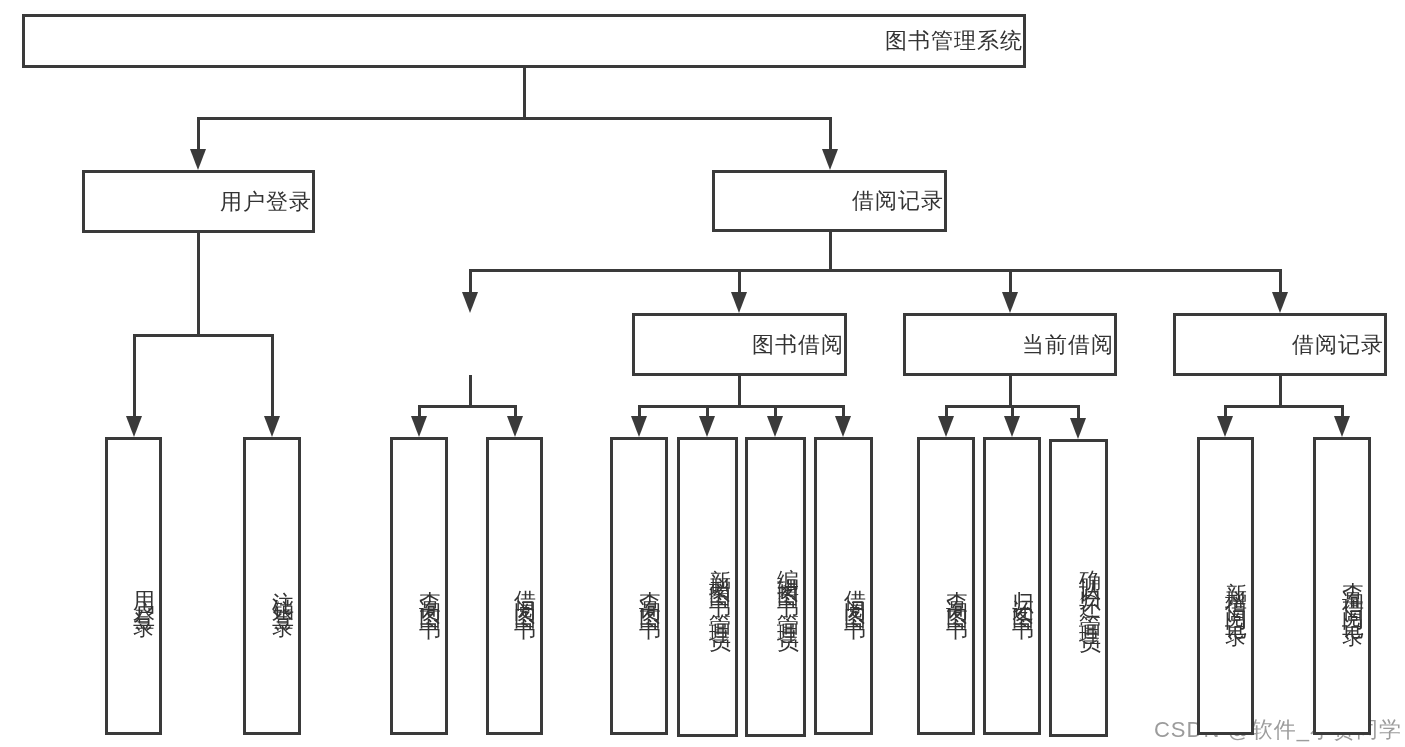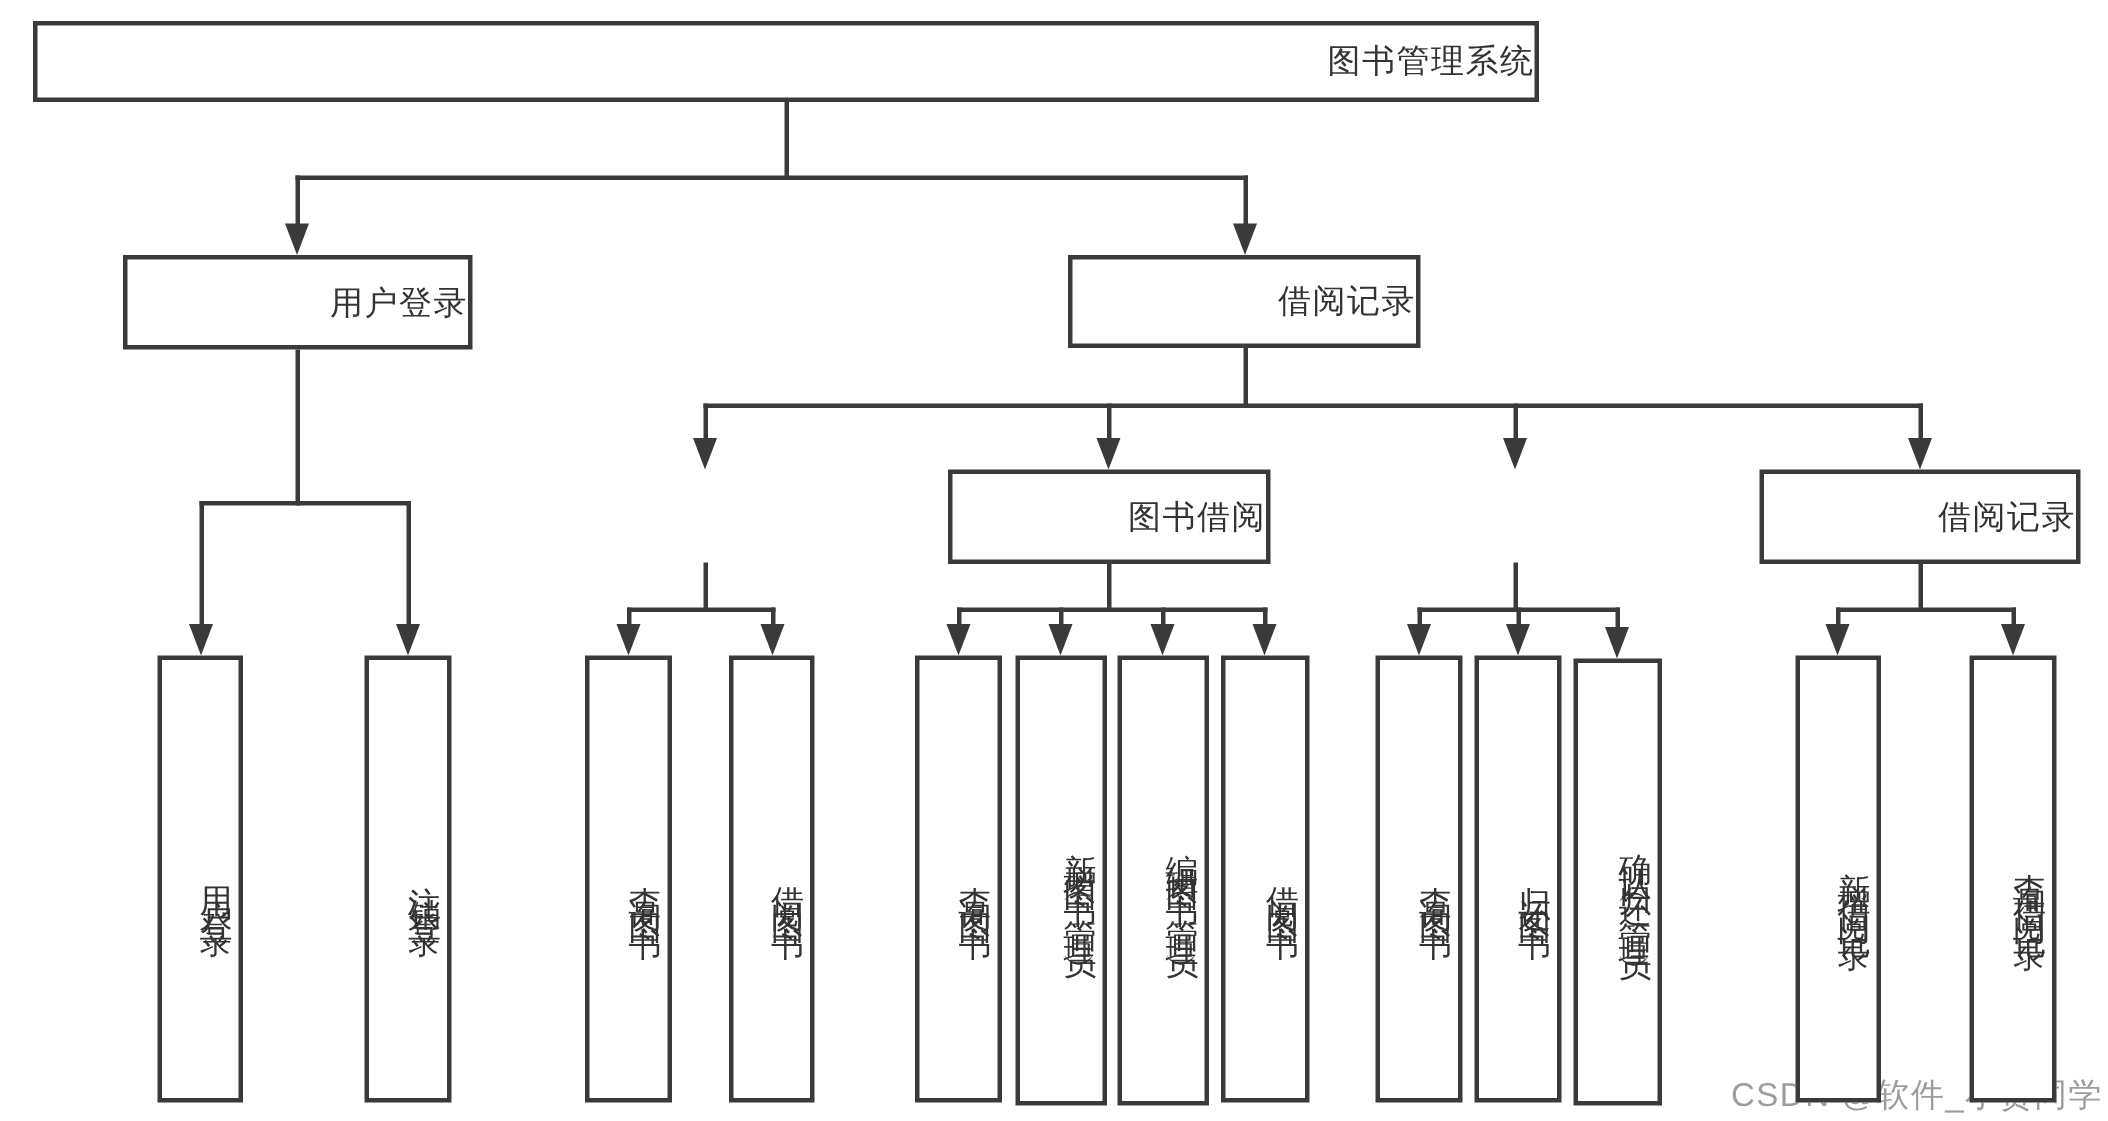--- a/index.html
+++ b/index.html
@@ -94,20 +94,23 @@
     </div>
     <div class="node" style="left: 82px; top: 170px; width: 233px; height: 63px;">
       <span>用户登录</span>
     </div>
     <div class="node" style="left: 712px; top: 170px; width: 235px; height: 62px;">
       <span>借阅记录</span>
     </div>
     <div class="node" style="left: 632px; top: 313px; width: 215px; height: 63px;">
       <span>图书借阅</span>
     </div>
+    <div class="node" style="left: 903px; top: 313px; width: 214px; height: 63px;">
+      <span>当前借阅</span>
+    </div>
     <div class="node" style="left: 1173px; top: 313px; width: 214px; height: 63px;">
       <span>借阅记录</span>
     </div>
     <div class="node vertical" style="left: 105px; top: 437px; width: 57px; height: 298px;">
       <span>用户登录</span>
     </div>
     <div class="node vertical" style="left: 243px; top: 437px; width: 58px; height: 298px;">
       <span>注销登录</span>
     </div>
     <div class="node vertical" style="left: 390px; top: 437px; width: 58px; height: 298px;">

